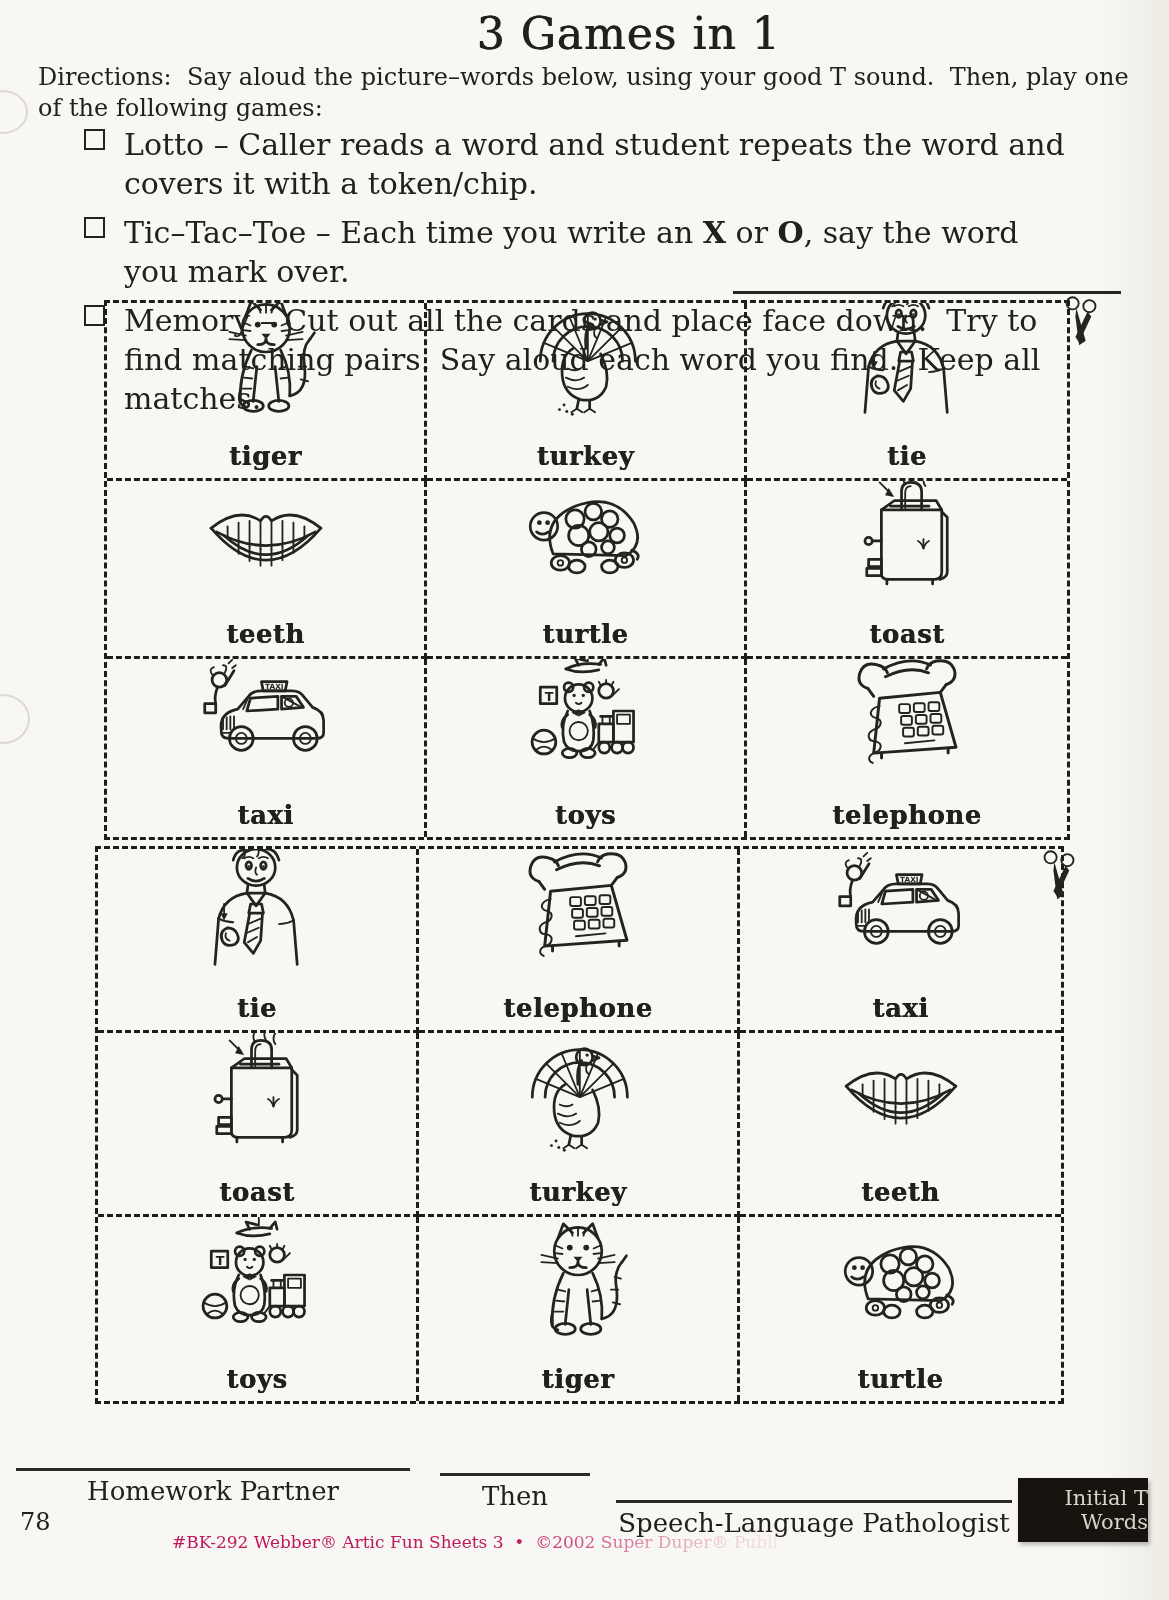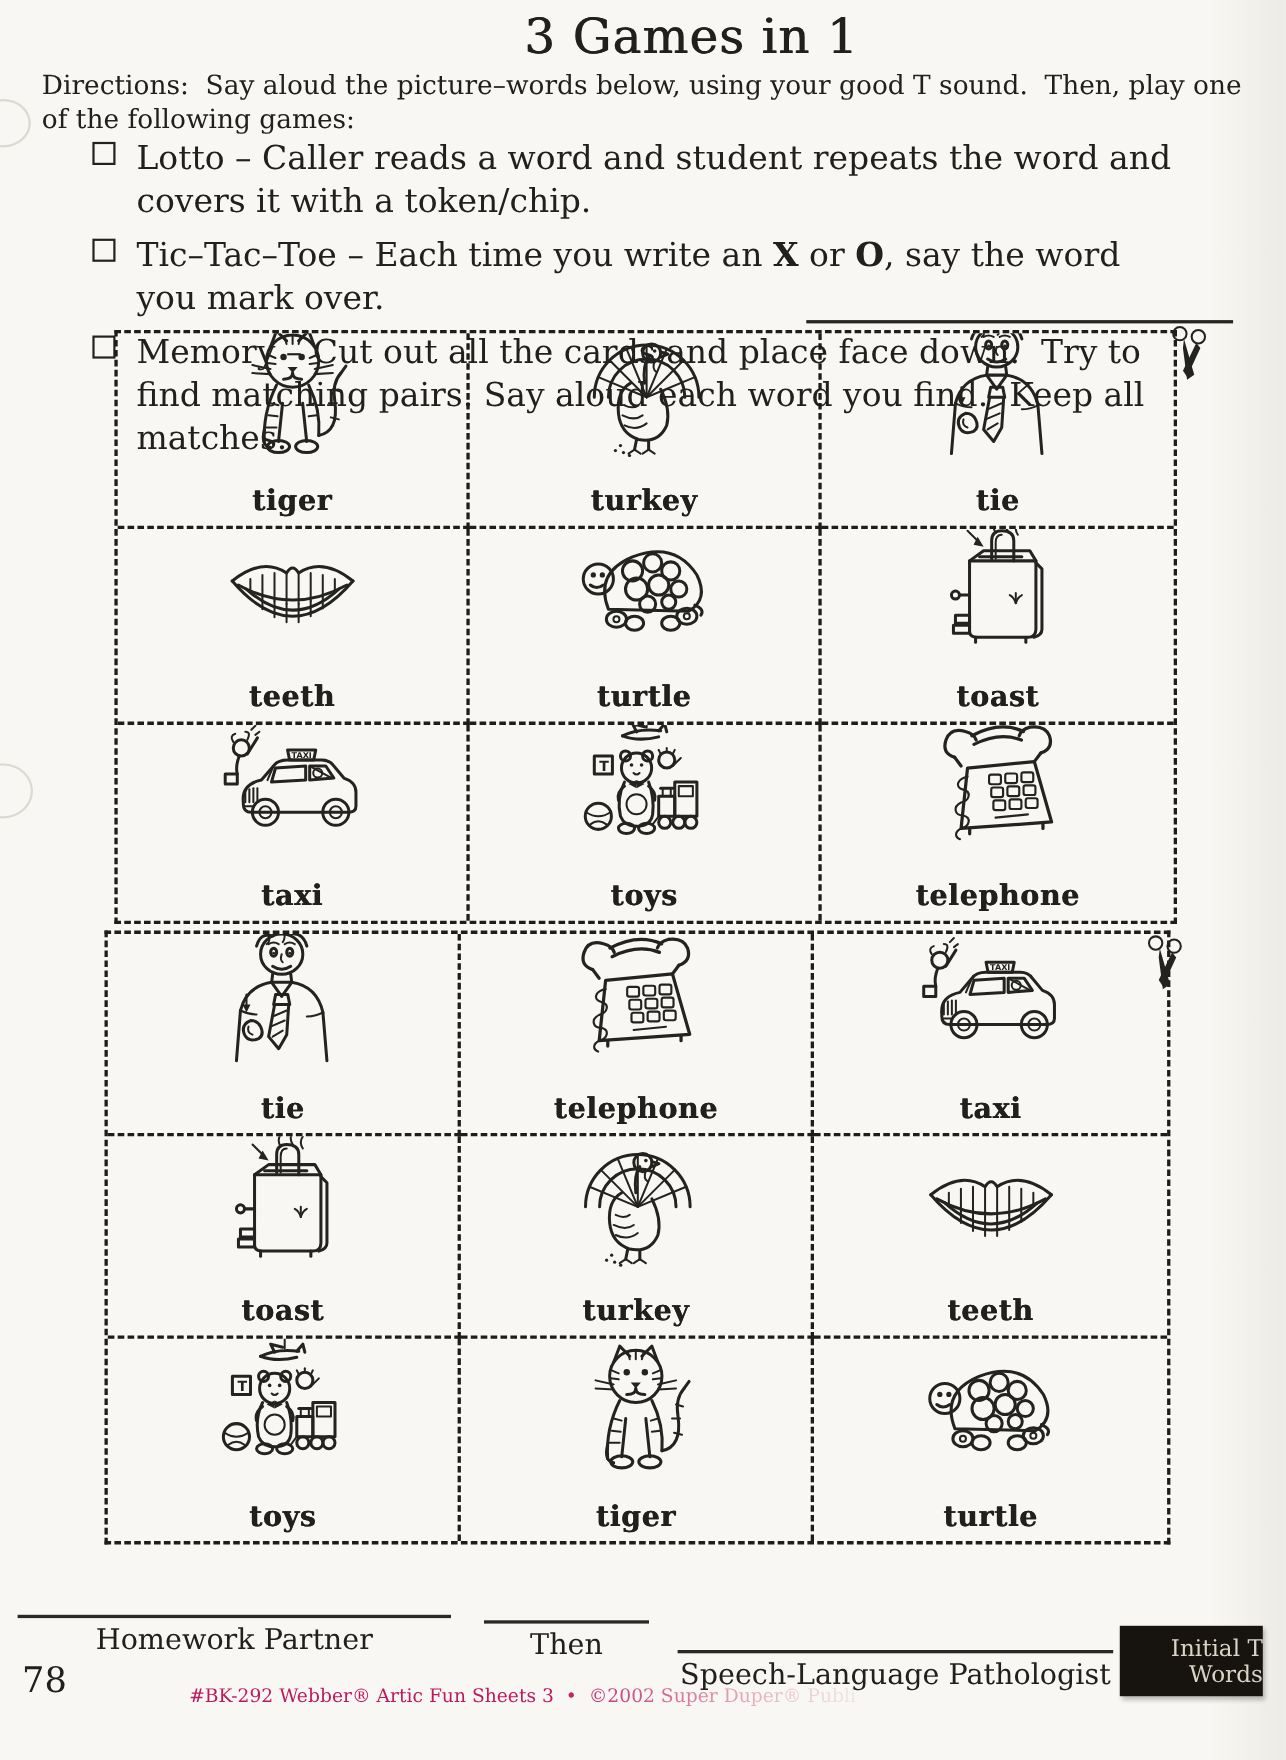--- a/index.html
+++ b/index.html
@@ -72,21 +72,21 @@
   .sig .lab{text-align:center;font-size:26px;margin-top:5px;}
   #sig1{left:16px;top:1468px;width:394px;}
   #sig2{left:440px;top:1473px;width:150px;}
   #sig3{left:616px;top:1478px;width:396px;margin-top:22px;}
   .badge{
     position:absolute;left:1018px;top:1478px;width:130px;height:64px;
     background:#17140f;color:#d9d4c6;display:flex;flex-direction:column;
     align-items:flex-end;justify-content:center;line-height:1.15;
     font-size:21px;box-shadow:2px 3px 4px rgba(0,0,0,.25);
   }
-  .page-number{position:absolute;left:20px;top:1508px;font-size:32px;}
+  .page-number{position:absolute;left:20px;top:1508px;font-size:24px;}
   .credit{
     position:absolute;left:172px;top:1532px;font-size:17px;color:#be185d;
     white-space:nowrap;
     -webkit-mask-image:linear-gradient(90deg,#000 0,#000 55%,rgba(0,0,0,.25) 88%,rgba(0,0,0,.08) 100%);
     mask-image:linear-gradient(90deg,#000 0,#000 55%,rgba(0,0,0,.25) 88%,rgba(0,0,0,.08) 100%);
   }
 
   
   .hole{position:absolute;border:2px solid #dcd9d2;border-radius:50%;background:transparent;}
   #hole1{left:-22px;top:90px;width:46px;height:40px;}

